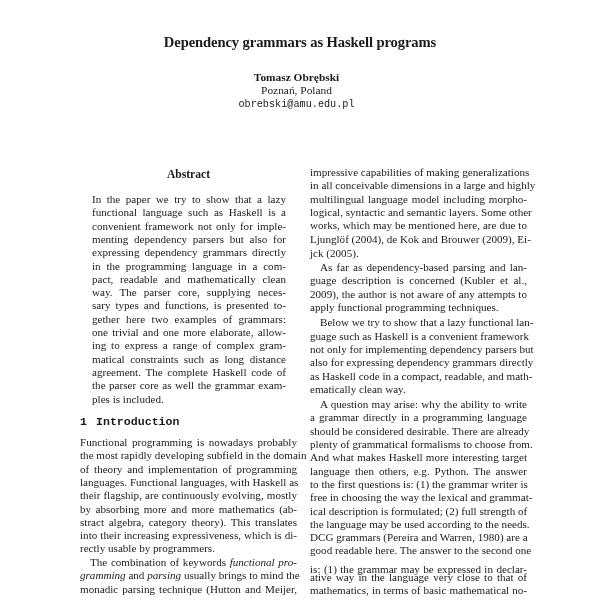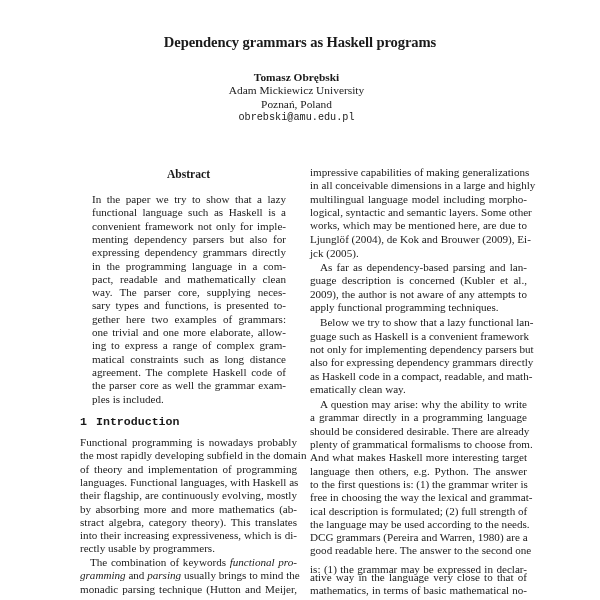--- a/index.html
+++ b/index.html
@@ -25,21 +25,20 @@
   .section-heading .num { display: inline-block; width: 16px; }
   em { font-style: italic; }
 </style>
 </head>
 <body>
 
 <div class="title">Dependency grammars as Haskell programs</div>
 
 <div class="author-block">
   <div class="author-name">Tomasz Obrębski</div>
-  <div>Adam Mickiewicz University</div>
   <div>Poznań, Poland</div>
   <div class="email">obrebski@amu.edu.pl</div>
 </div>
 
 <div class="heading abstract-heading">Abstract</div>
 
 <div class="col abstract-body" id="abstract-body" style="top:193px;">
     <div class="line" style="top: 0px;">In the paper we try to show that a lazy</div>
     <div class="line" style="top: 13.3px;">functional language such as Haskell is a</div>
     <div class="line" style="top: 26.6px;">convenient framework not only for imple-</div>

